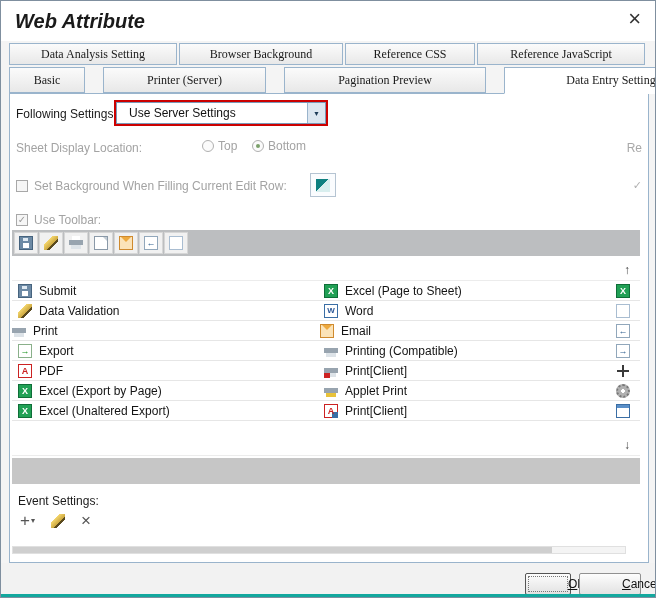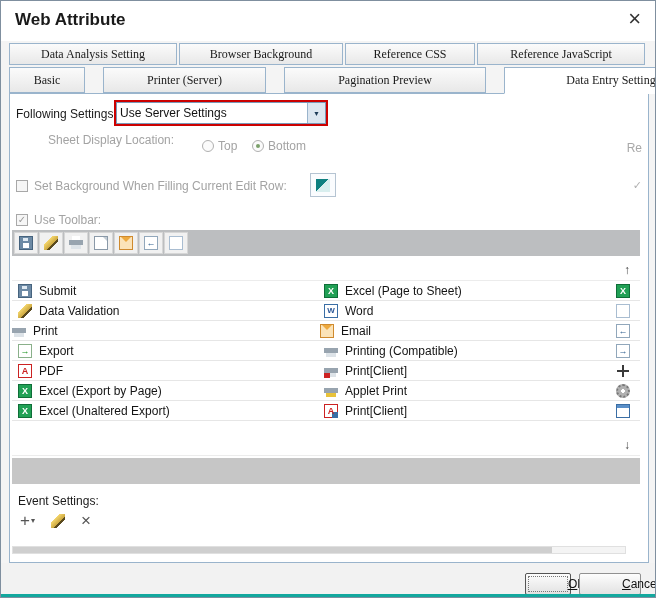--- a/index.html
+++ b/index.html
@@ -1,45 +1,45 @@
 <!DOCTYPE html>
 <html><head>
 <meta charset="utf-8">
 <style>
   html,body{margin:0;padding:0;background:#ffffff;}
   *{font-family:"Liberation Sans",sans-serif;}
   .dialog{position:relative;width:656px;height:598px;box-sizing:border-box;border:1px solid #7f8f9f;background:#f4f4f4;overflow:hidden;user-select:none;}
 
   
   .titlebar{position:absolute;left:0;top:0;right:0;height:40px;background:#ffffff;}
-  .title{position:absolute;left:14px;top:9px;font-size:17px;font-weight:bold;color:#1a1a1a;}
+  .title{position:absolute;left:14px;top:9px;font-size:20px;font-weight:bold;color:#1a1a1a;font-style:italic;}
   .close{position:absolute;right:14px;top:5px;font-size:22px;line-height:26px;color:#333;cursor:pointer;}
 
   
   .tab-row{position:absolute;left:8px;display:flex;gap:2px;}
   .tab-row-1{top:42px;height:22px;}
   .tab-row-2{top:66px;height:26px;gap:18px;}
   .tab{box-sizing:border-box;border:1px solid #9ab4cc;background:linear-gradient(#fbfbfb,#e8e8e8);font-size:12px;color:#1a1a1a;display:flex;align-items:center;justify-content:center;cursor:pointer;white-space:nowrap;overflow:hidden;font-family:Liberation Serif, serif;}
   .tab-row-1 .tab:nth-child(1){width:168px}.tab-row-1 .tab:nth-child(2){width:164px}
   .tab-row-1 .tab:nth-child(3){width:130px}.tab-row-1 .tab:nth-child(4){width:168px}
   .tab-row-2 .tab:nth-child(1){width:76px}.tab-row-2 .tab:nth-child(2){width:163px}
   .tab-row-2 .tab:nth-child(3){width:202px}.tab-row-2 .tab:nth-child(4){width:214px}
   .tab.active{background:#ffffff;height:27px;border-bottom:1px solid #fff;position:relative;z-index:5;}
 
   
   .panel{position:absolute;left:8px;top:92px;width:640px;height:470px;box-sizing:border-box;background:#fff;border:1px solid #9ab4cc;z-index:2;}
   .lbl{font-size:12px;color:#1a1a1a;}
   .dis{color:#a3a3a3;}
 
   .following-label{position:absolute;left:6px;top:13px;}
   .combo{position:absolute;left:106px;top:8px;width:210px;height:22px;box-sizing:border-box;background:#fff;border:1px solid #7a99b8;box-shadow:0 0 0 2px #cc0000;display:flex;align-items:stretch;cursor:pointer;}
-  .combo-text{flex:1;font-size:12px;color:#111;display:flex;align-items:center;padding-left:3px;}
+  .combo-text{flex:1;font-size:12px;color:#111;display:flex;align-items:center;padding-left:12px;}
   .combo-btn{width:17px;border-left:1px solid #9ab4cc;background:#dce6f0;display:flex;align-items:center;justify-content:center;font-size:7px;color:#1c3a57;}
 
-  .sheet-label{position:absolute;left:6px;top:39px;margin-left:32px;}
+  .sheet-label{position:absolute;left:6px;top:47px;}
   .radio-opt{position:absolute;top:45px;display:flex;align-items:center;gap:4px;font-size:12px;color:#a3a3a3;}
   .radio-top{left:192px;}.radio-bottom{left:242px;}
   .radio{width:12px;height:12px;box-sizing:border-box;border-radius:50%;border:1px solid #b0b0b0;background:#fbfbfb;position:relative;flex:none;}
   .radio.sel::after{content:"";position:absolute;left:3px;top:3px;width:4px;height:4px;border-radius:50%;background:#7aa06a;}
   .clipped-re{position:absolute;right:6px;top:47px;font-size:12px;color:#a8a8a8;}
 
   .setbg-row{position:absolute;left:6px;top:85px;display:flex;align-items:center;gap:6px;font-size:12px;color:#a3a3a3;}
   .checkbox{width:12px;height:12px;box-sizing:border-box;border:1px solid #a8a8a8;background:#f6f6f6;font-size:10px;line-height:10px;text-align:center;color:#9a9a9a;flex:none;}
   .fill-btn{position:absolute;left:300px;top:79px;width:26px;height:24px;box-sizing:border-box;border:1px solid #b5c4d2;background:#fafcfe;display:flex;align-items:center;justify-content:center;cursor:pointer;}
   .ic-fill{width:14px;height:13px;background:linear-gradient(135deg,#0f8080 0 48%,#d8eeee 48%);}

